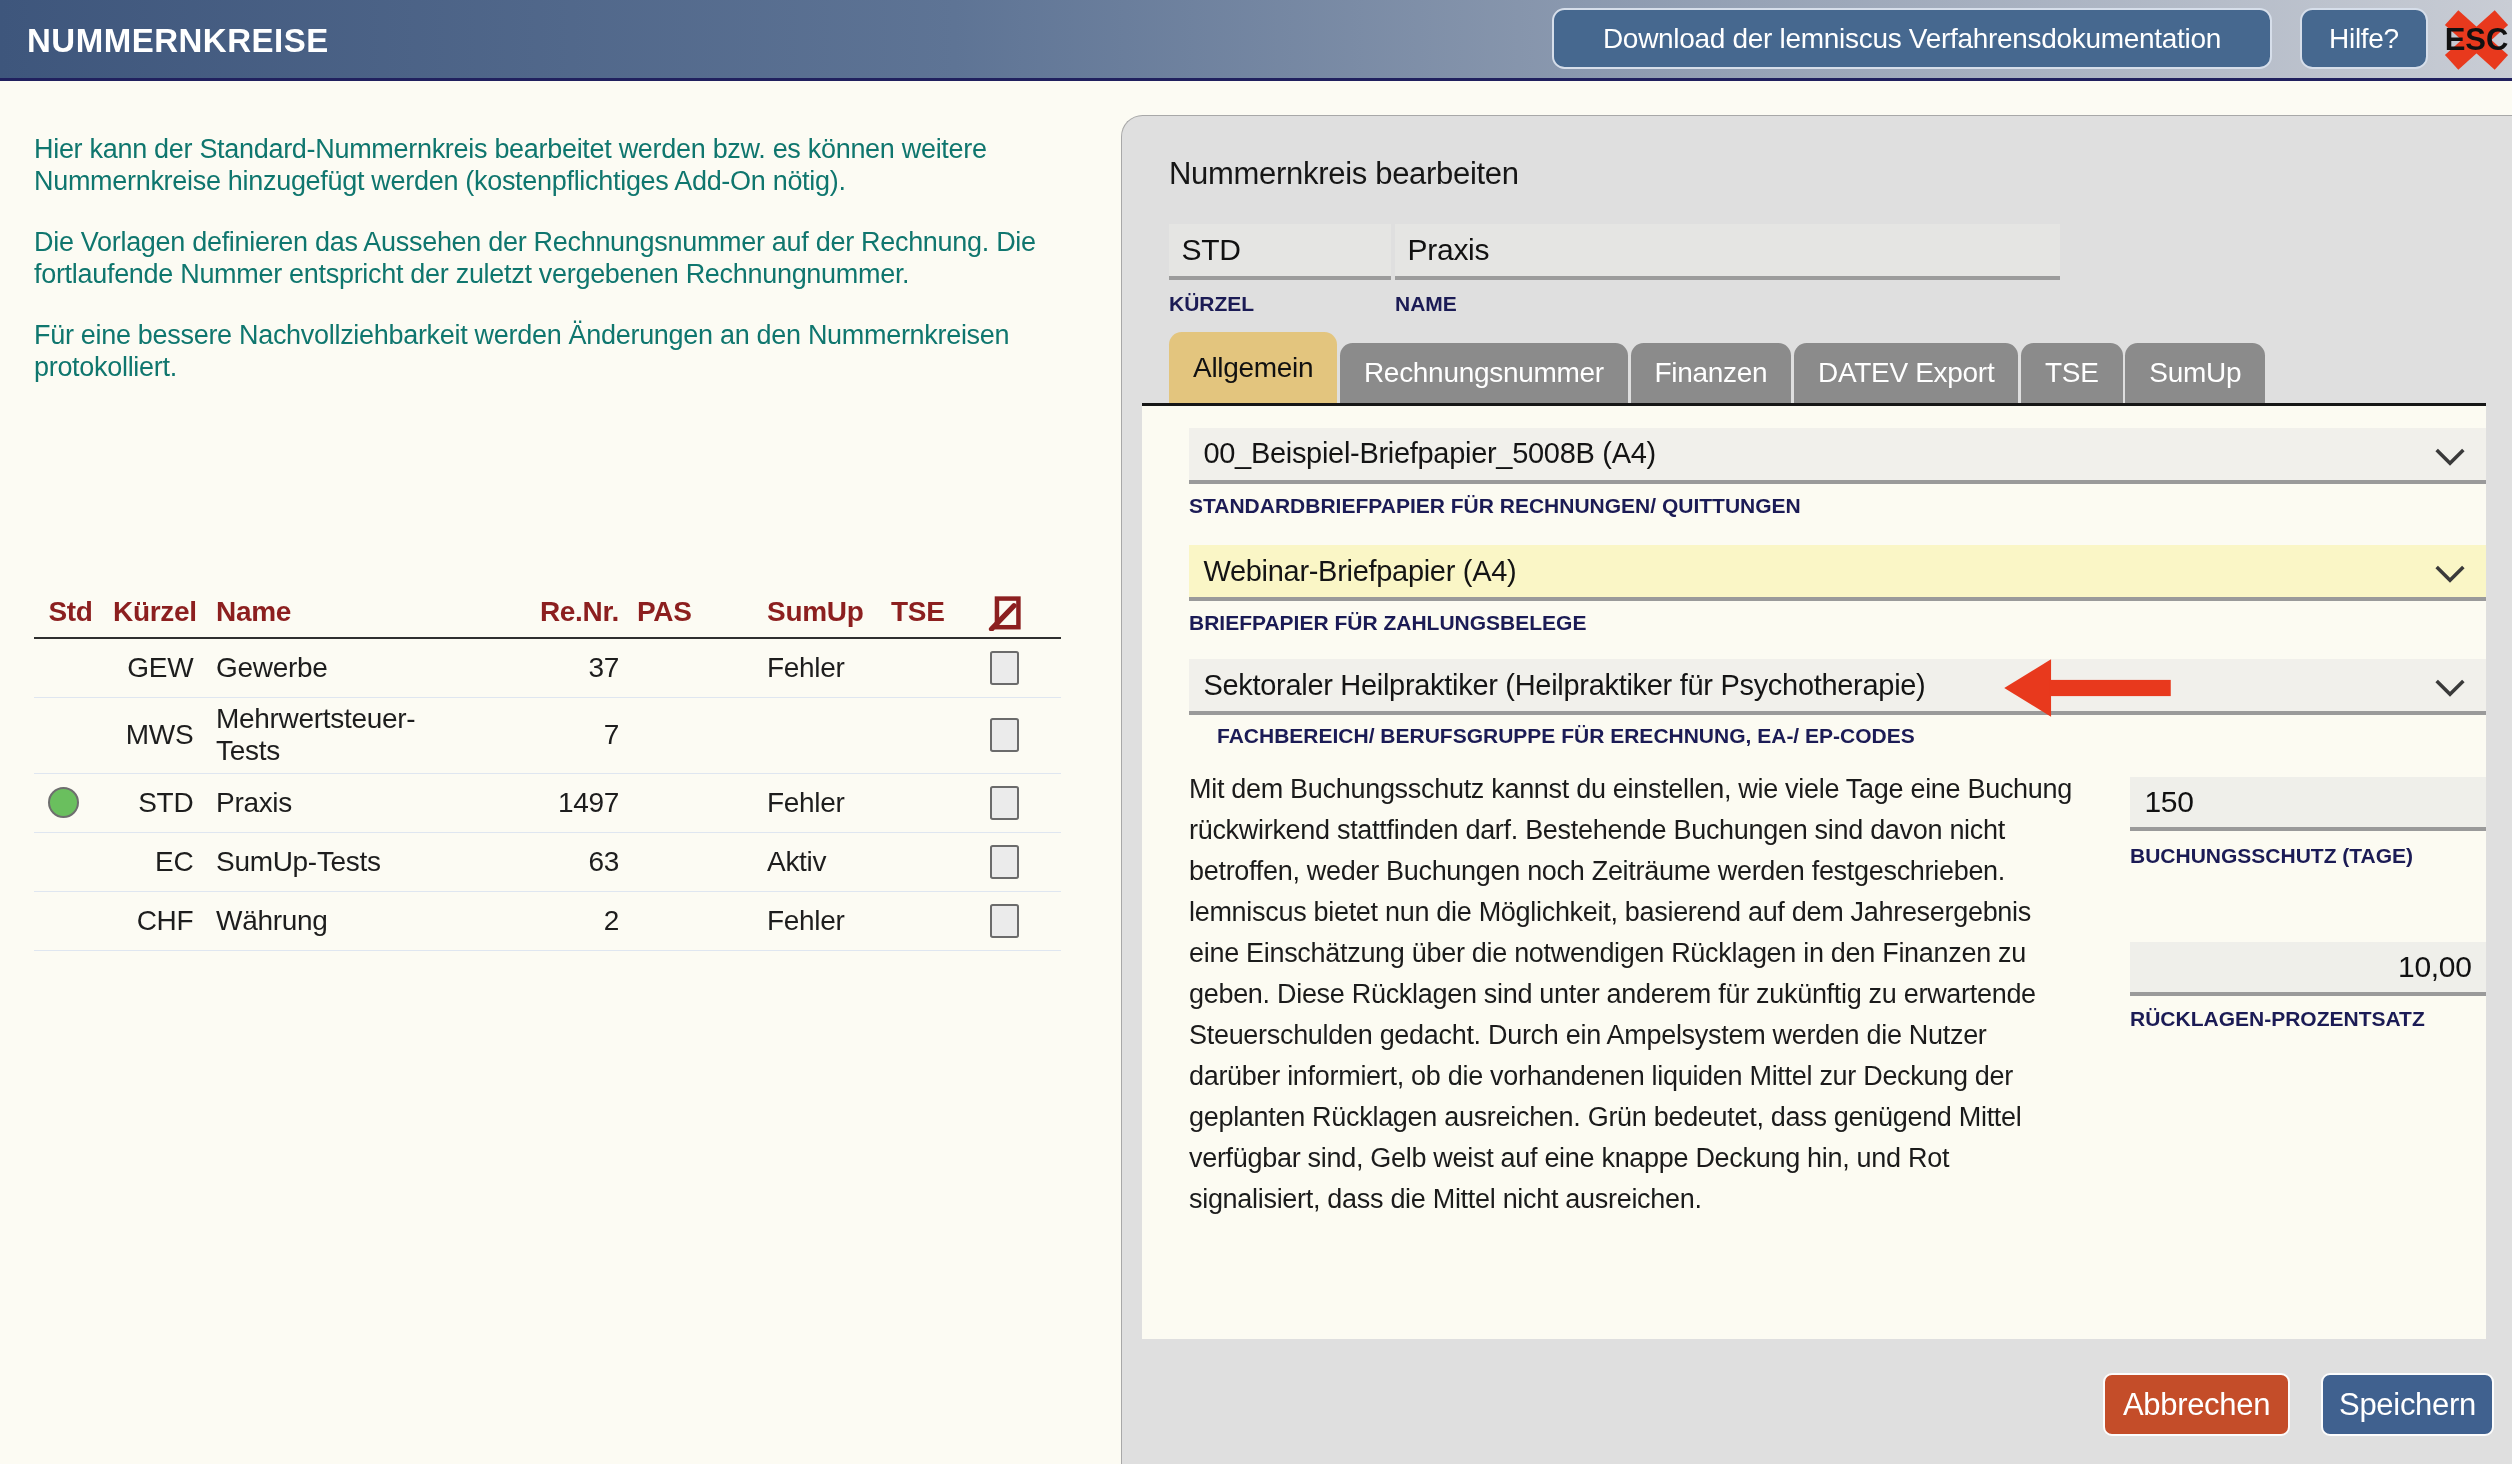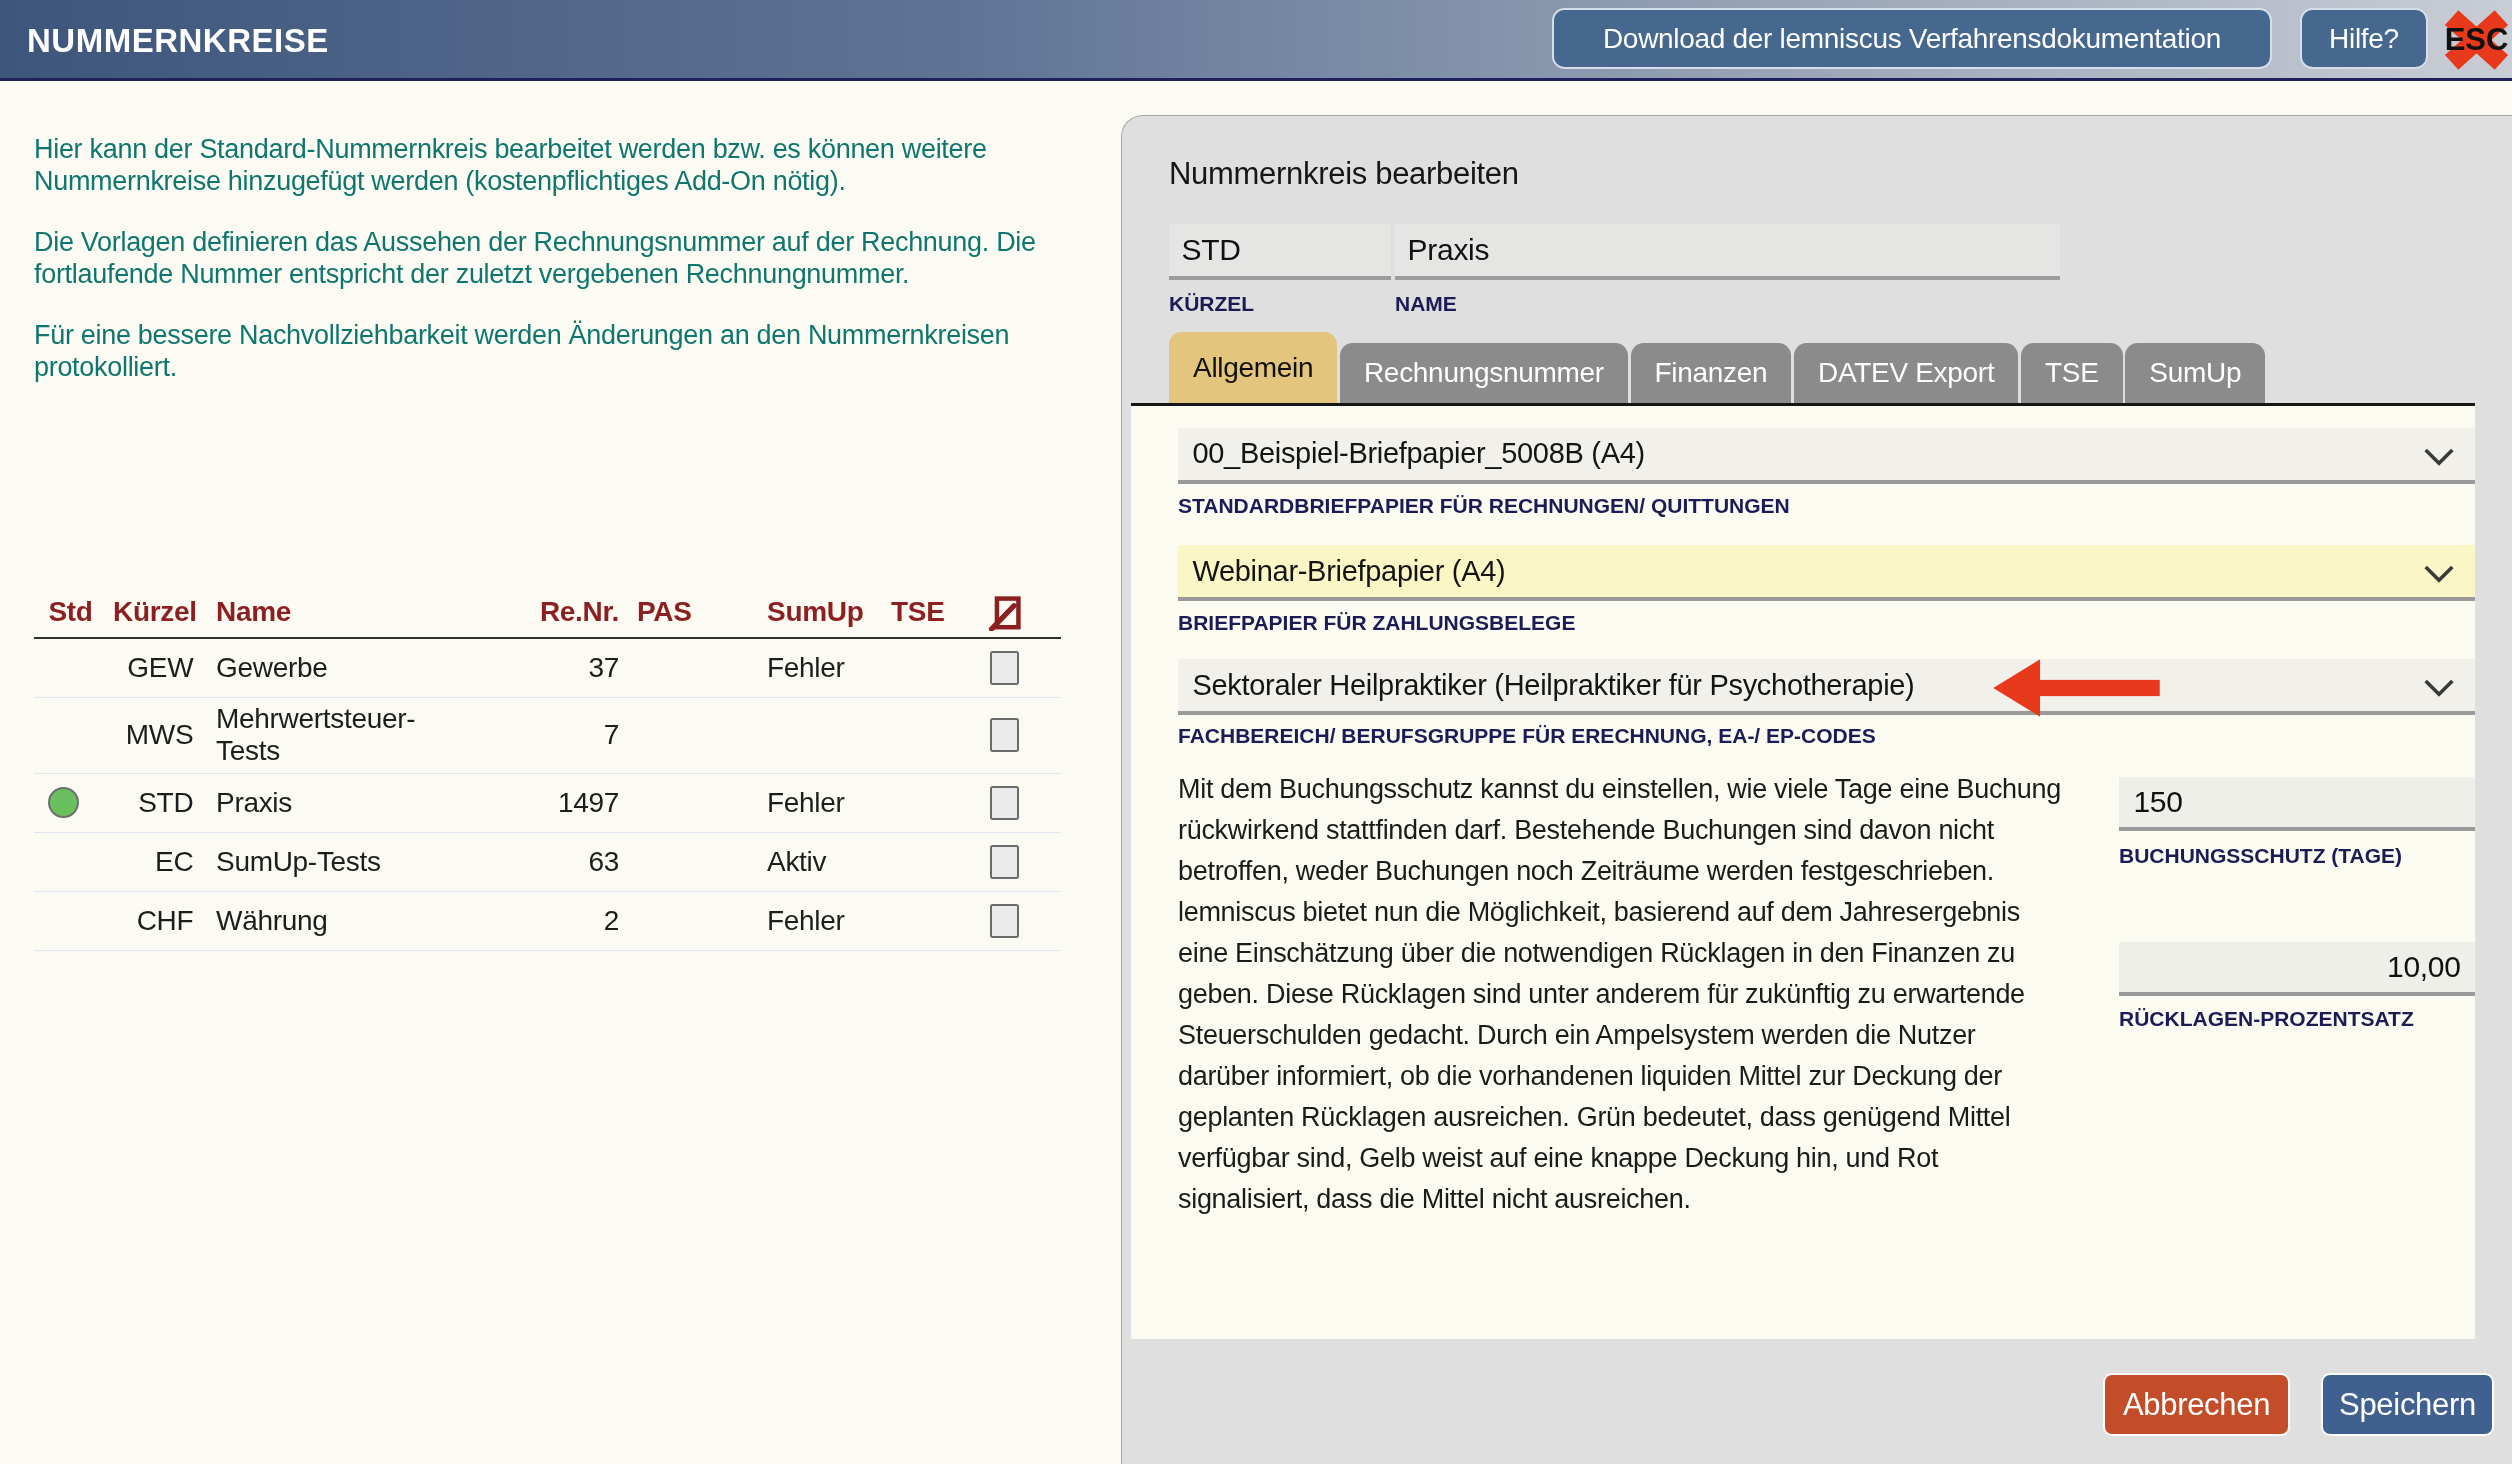--- a/index.html
+++ b/index.html
@@ -114,21 +114,21 @@
   .tab {
     height:60px; margin-right:2.7px; padding:0 24px;
     background:#8B8B8B; color:#FFFFFF; font-size:28px;
     border-radius:12.6px 12.6px 0 0;
     display:flex; align-items:center; justify-content:center;
     cursor:pointer; white-space:nowrap;
   }
   .tab.active { height:71px; background:#E3C57E; color:#111;text-align:center; }
 
   .contentbox {
-    position:absolute; left:9px; top:287px; width:1344px; height:936px;
+    position:absolute; left:20px; top:287px; width:1344px; height:936px;
     background:#FCFBF2; border-top:3.6px solid #161616;
   }
 
   .dd {
     position:absolute; left:47px; width:1297px; height:56px;
     background:#F1F0EB; border-bottom:4.5px solid #9A9A9A;
     font-size:29px; color:#141414;
     display:flex; align-items:center; padding-left:14.4px;
     cursor:pointer;
   }
@@ -327,21 +327,21 @@
     <div class="dd" style="top: 253px;">
       <span class="dd-value">Sektoraler Heilpraktiker (Heilpraktiker für Psychotherapie)</span>
       <svg class="chev" width="32" height="20" viewBox="0 0 36 22">
         <polyline points="3,3 18,18 33,3" fill="none" stroke="#3A3A3A" stroke-width="4"></polyline>
       </svg>
     <div class="arrow-overlay"><svg width="167" height="72" viewBox="0 0 185 80">
                 <polygon points="0,40 52,8 52,72" fill="#E8391D"></polygon>
                 <rect x="50" y="31" width="135" height="18" fill="#E8391D"></rect>
               </svg></div>
           </div>
-    <div class="dd-label" style="top: 318px;">FACHBEREICH/ BERUFSGRUPPE FÜR ERECHNUNG, EA-/ EP-CODES</div>
+    <div class="dd-label" style="top: 318px; margin-left: 28px;">FACHBEREICH/ BERUFSGRUPPE FÜR ERECHNUNG, EA-/ EP-CODES</div>
   </div>
 </div>
 
     <div class="infotext">
       <p>Mit dem Buchungsschutz kannst du einstellen, wie viele Tage eine Buchung rückwirkend stattfinden darf. Bestehende Buchungen sind davon nicht betroffen, weder Buchungen noch Zeiträume werden festgeschrieben.</p>
       <p>lemniscus bietet nun die Möglichkeit, basierend auf dem Jahresergebnis eine Einschätzung über die notwendigen Rücklagen in den Finanzen zu geben. Diese Rücklagen sind unter anderem für zukünftig zu erwartende Steuerschulden gedacht. Durch ein Ampelsystem werden die Nutzer darüber informiert, ob die vorhandenen liquiden Mittel zur Deckung der geplanten Rücklagen ausreichen. Grün bedeutet, dass genügend Mittel verfügbar sind, Gelb weist auf eine knappe Deckung hin, und Rot signalisiert, dass die Mittel nicht ausreichen.</p>
     </div>
 
     <div id="numfields">
         <input type="text" class="numfld f0" value="150" style="">

